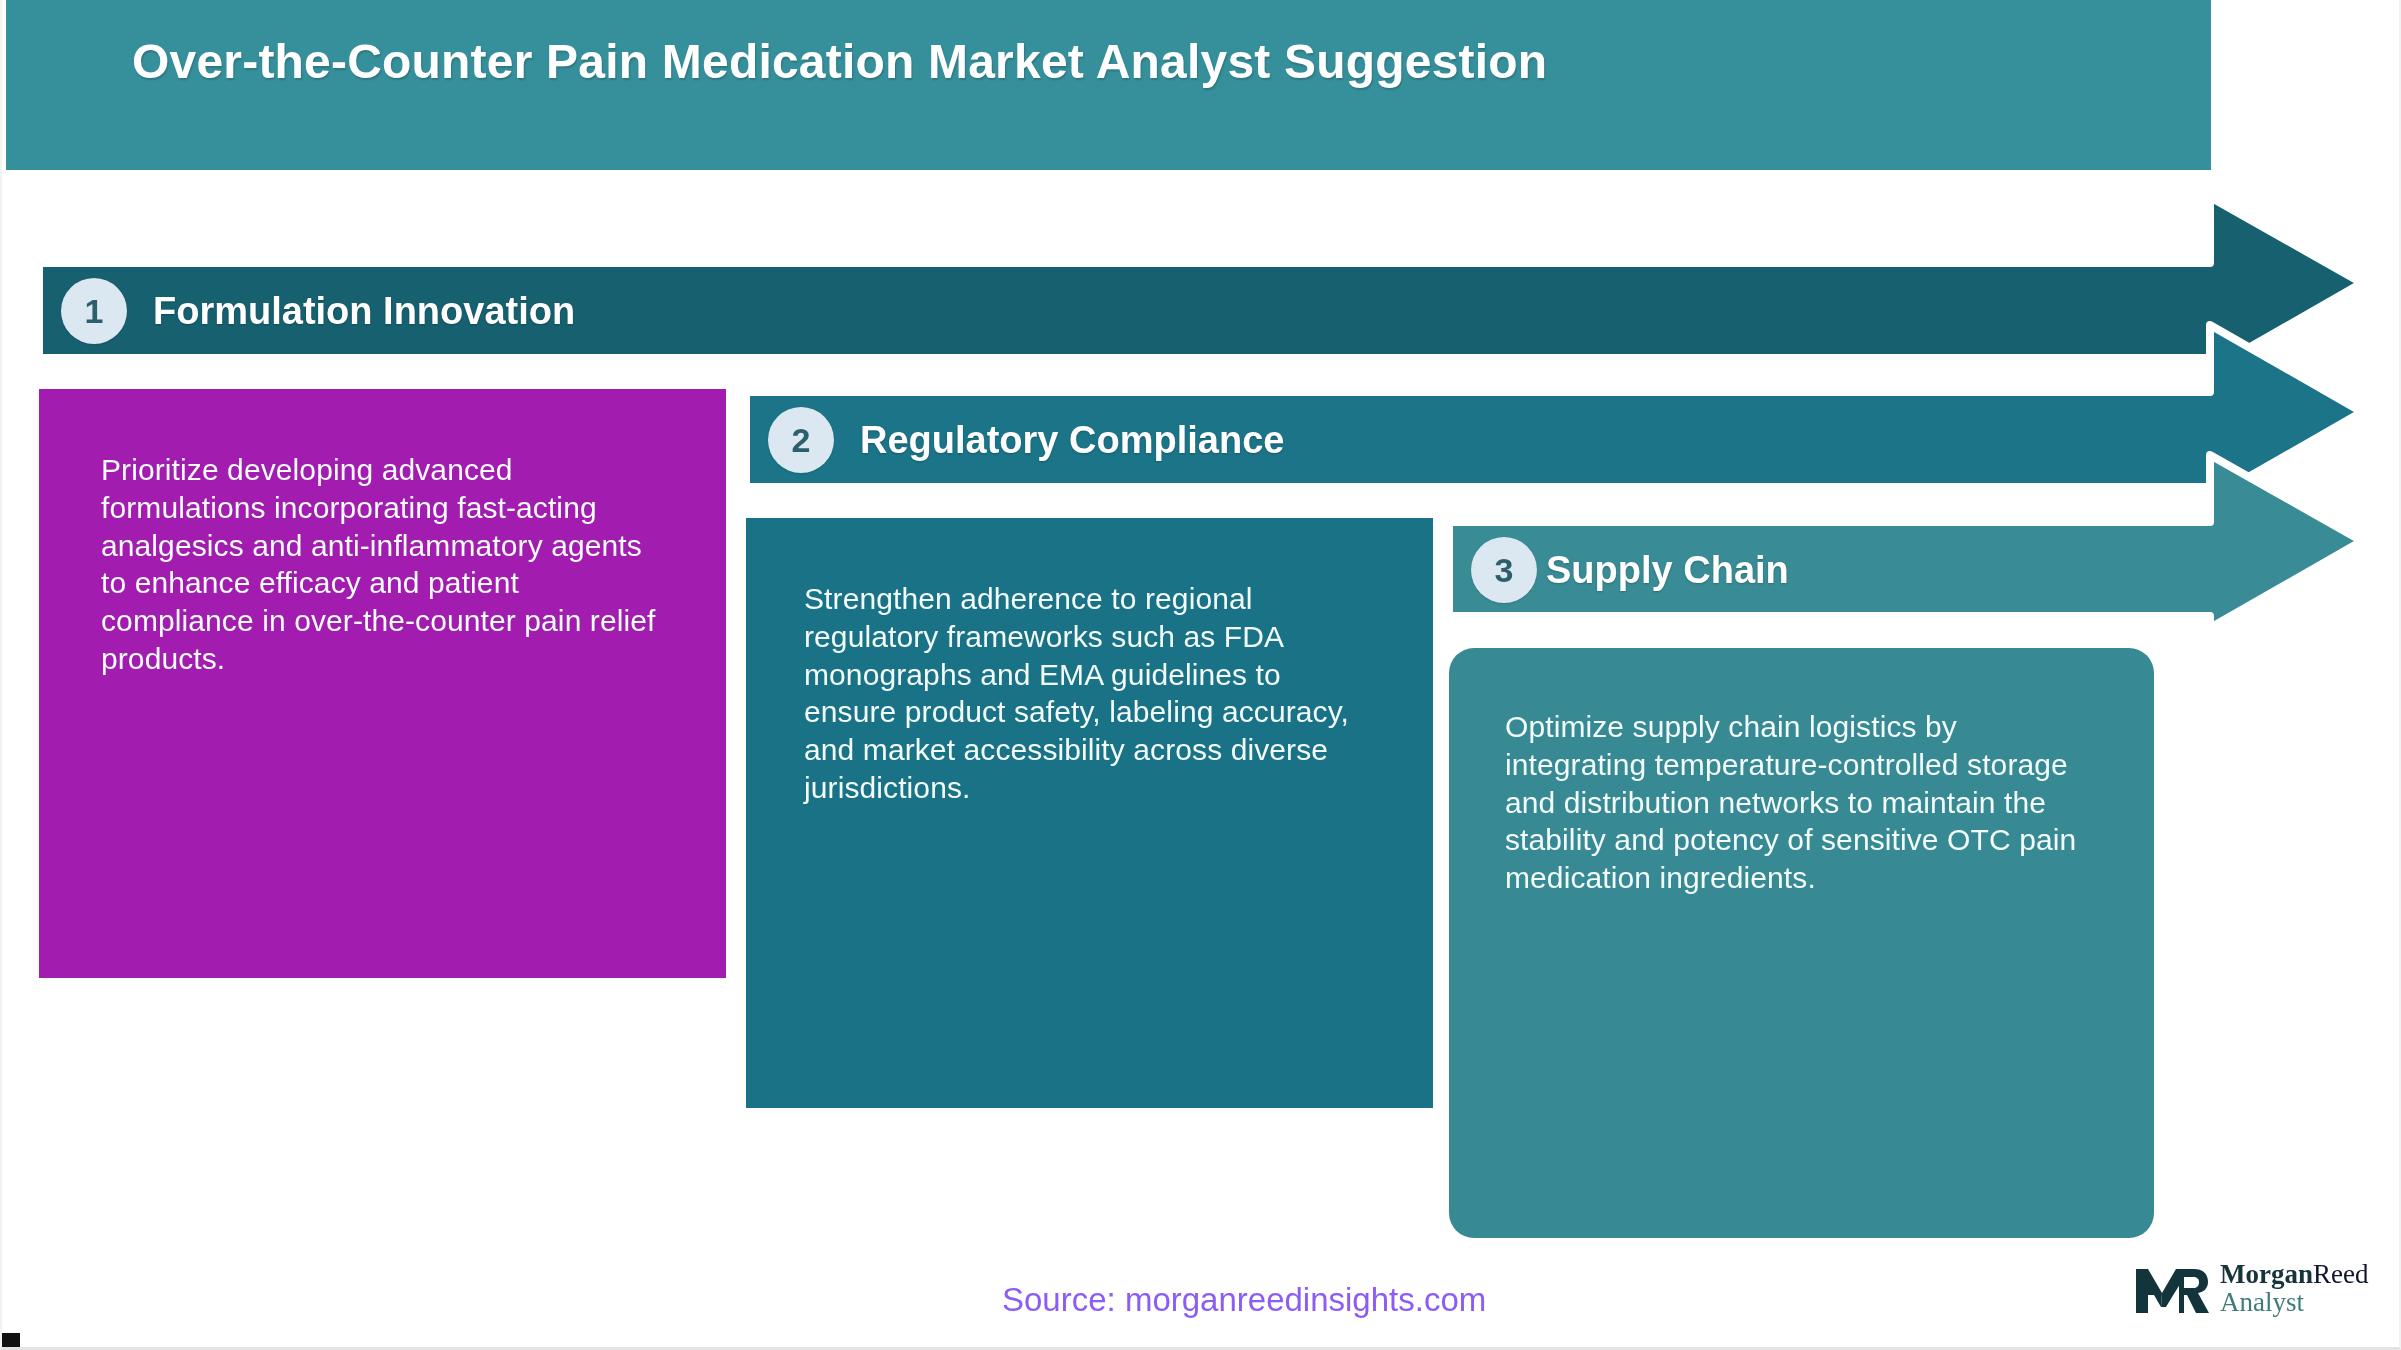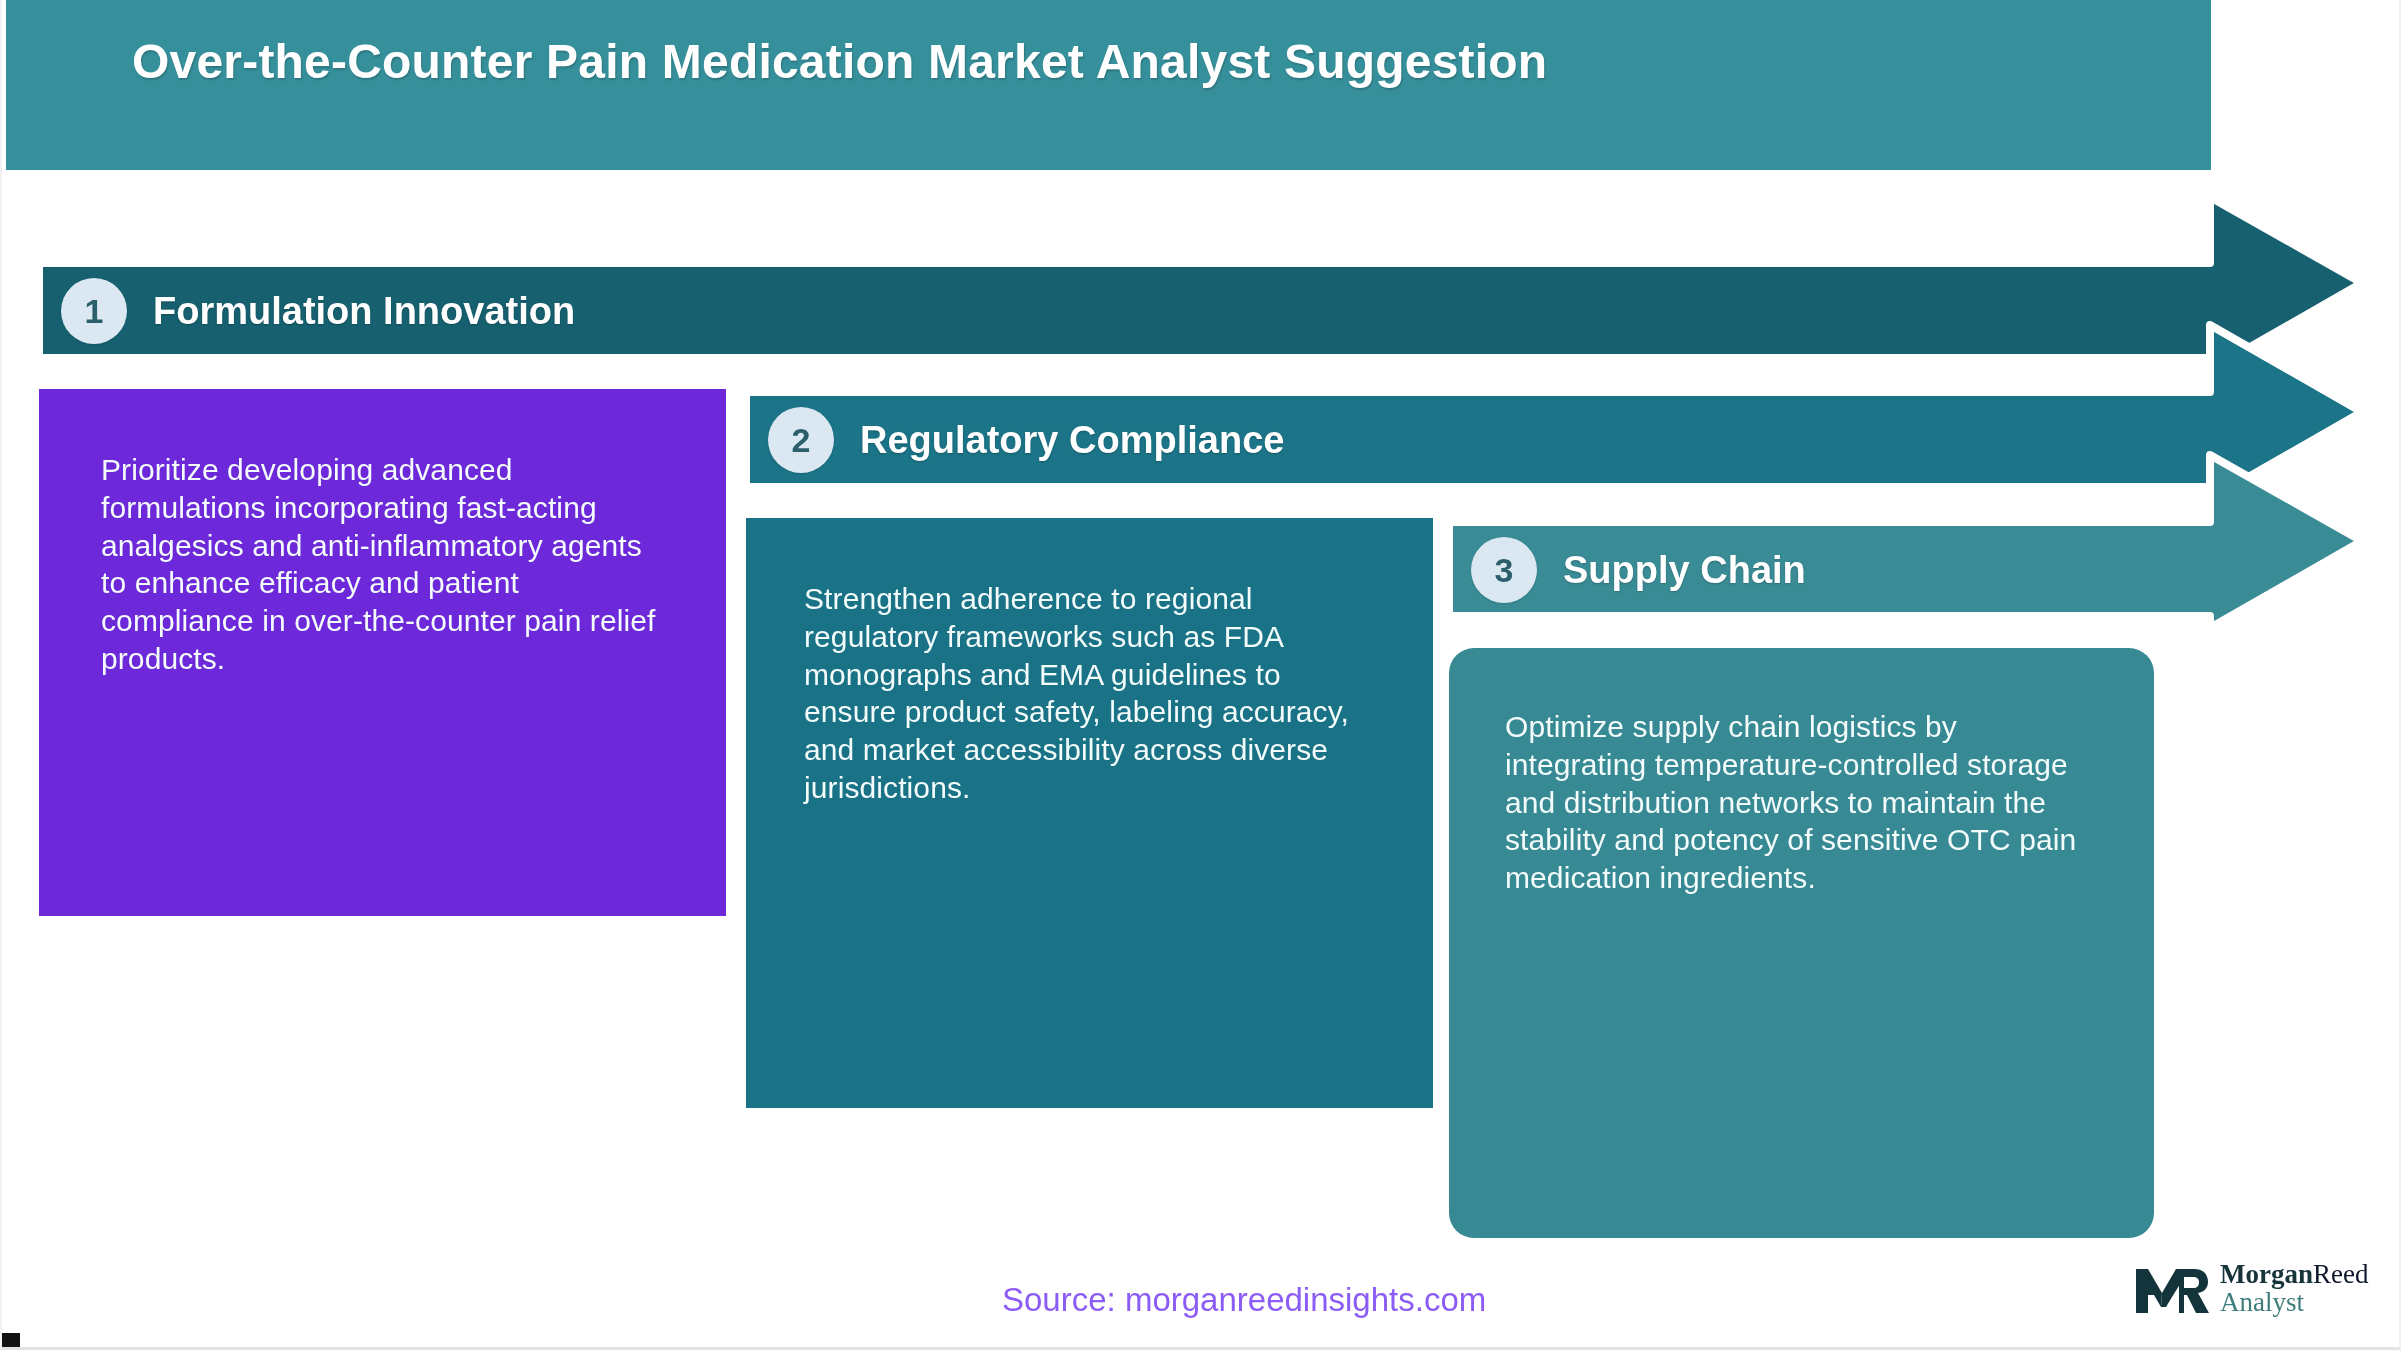--- a/index.html
+++ b/index.html
@@ -124,24 +124,24 @@
       <div class="badge" style="width:66px; height:66px; font-size:34px; color:#2a5f6b;">
         <span>2</span>
       </div>
       <div class="band-title" style="font-size:38px; margin-left:26px;">Regulatory Compliance</div>
     </div>
 
     <div class="band" style="left:1447px; top:522px; width:761px; height:96px; padding-left:22px;">
       <div class="badge" style="width:66px; height:66px; font-size:34px; color:#2a5f6b;">
         <span>3</span>
       </div>
-      <div class="band-title" style="font-size:38px; margin-left:26px;">Supply Chain</div>
+      <div class="band-title" style="font-size:38px; margin-left:9px;">Supply Chain</div>
     </div>
 
-    <div class="card" style="left:37px; top:389px; width:687px; height:527px; background:#6d28d9; padding:62px 52px 0 62px;">
+    <div class="card" style="left:37px; top:389px; width:687px; height:589px; background:#a21caf; padding:62px 52px 0 62px;">
       <div class="card-text">Prioritize developing advanced formulations incorporating fast-acting analgesics and anti-inflammatory agents to enhance efficacy and patient compliance in over-the-counter pain relief products.</div>
     </div>
 
     <div class="card" style="left:744px; top:518px; width:687px; height:590px; background:#1a7287; padding:62px 52px 0 58px;">
       <div class="card-text">Strengthen adherence to regional regulatory frameworks such as FDA monographs and EMA guidelines to ensure product safety, labeling accuracy, and market accessibility across diverse jurisdictions.</div>
     </div>
 
     <div class="card" style="left:1447px; top:648px; width:705px; height:590px; background:#378a94; padding:60px 52px 0 56px;border-radius:25px;">
       <div class="card-text">Optimize supply chain logistics by integrating temperature-controlled storage and distribution networks to maintain the stability and potency of sensitive OTC pain medication ingredients.</div>
     </div>

